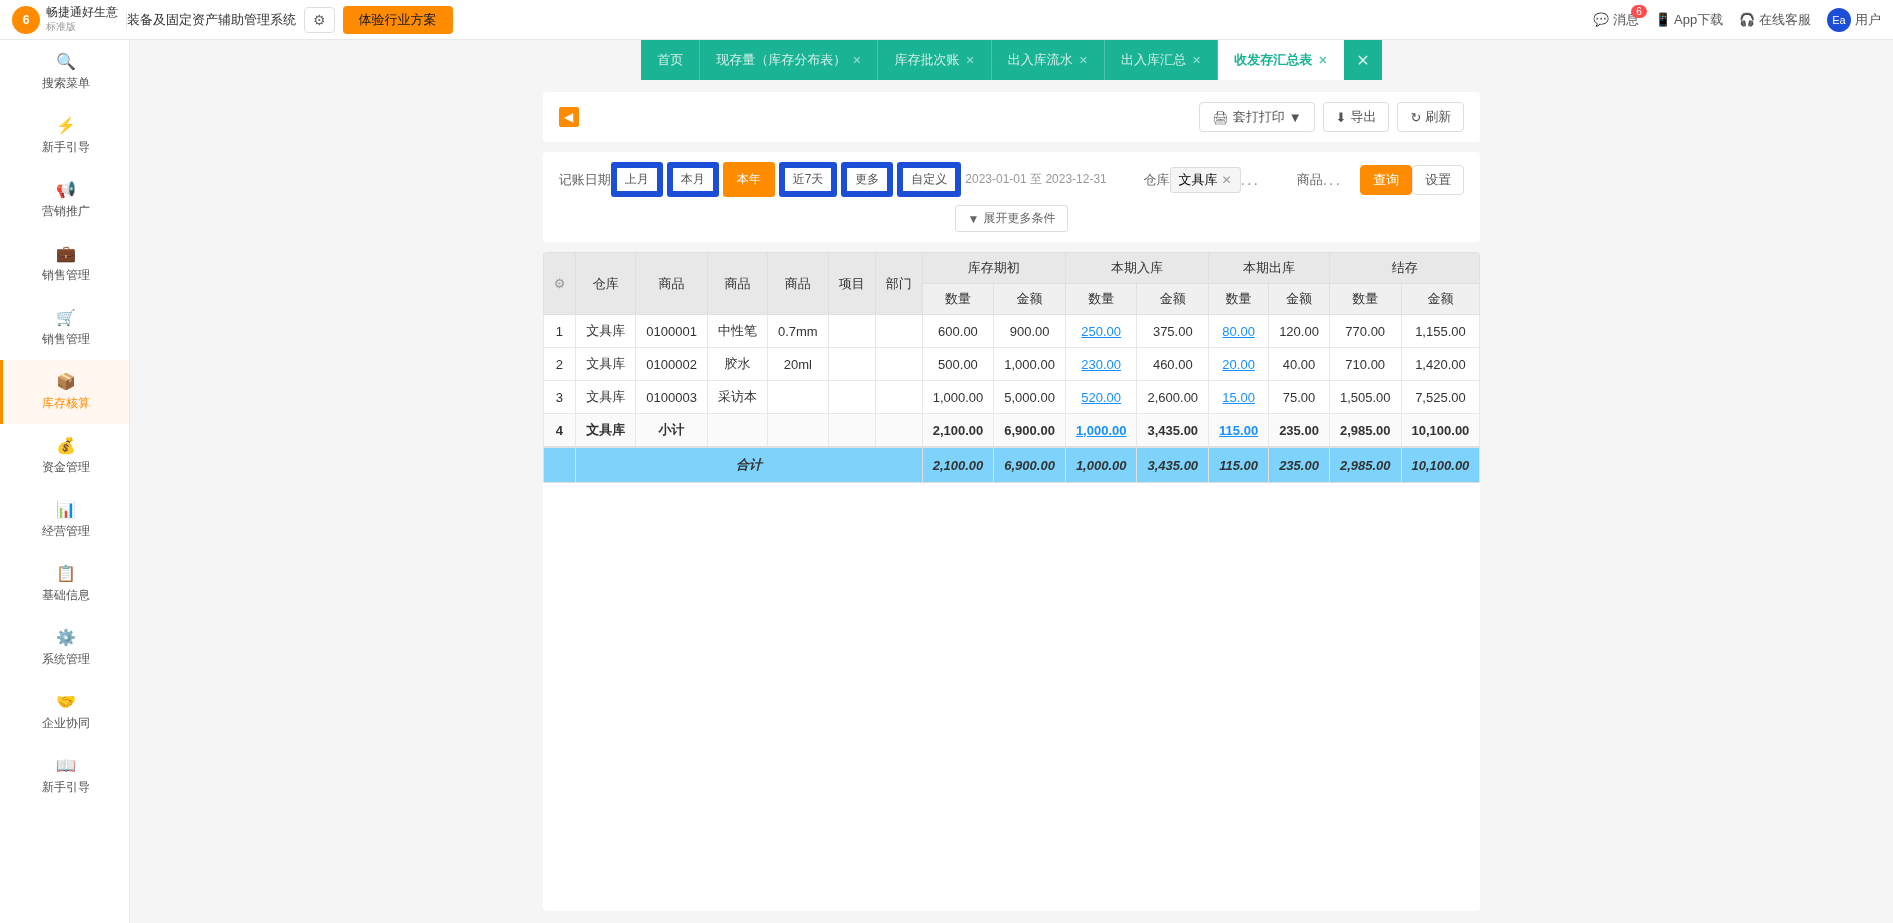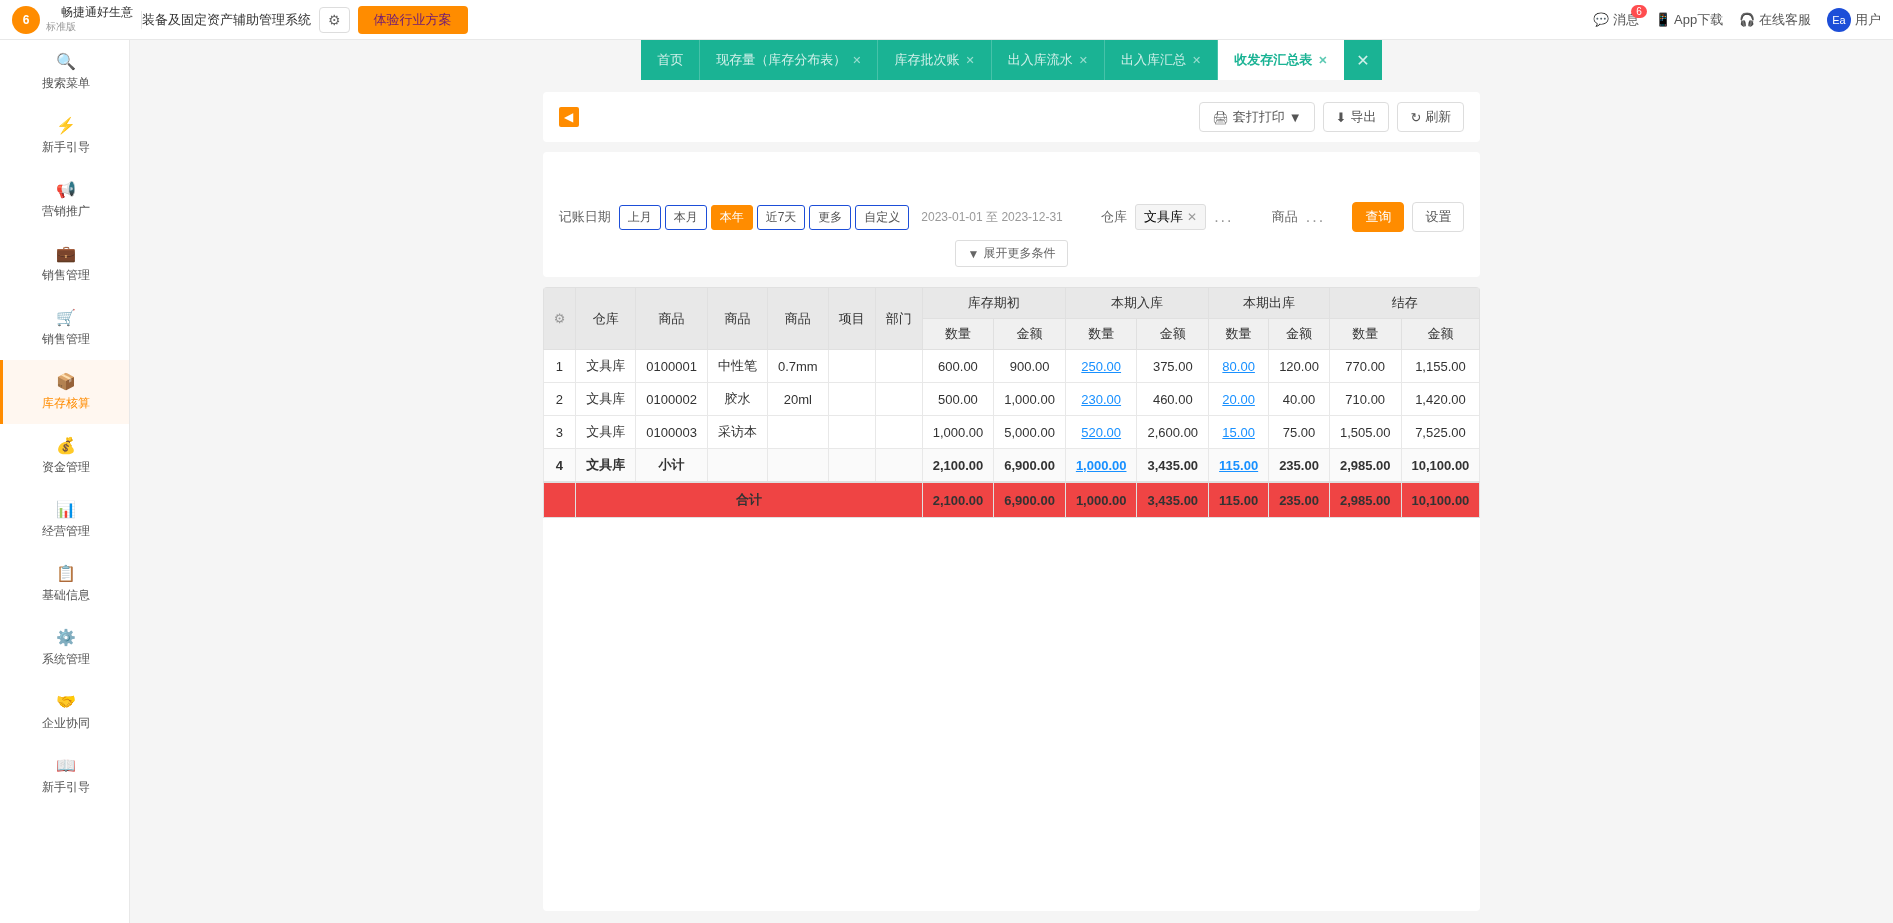--- a/index.html
+++ b/index.html
@@ -3,25 +3,25 @@
   <meta charset="utf-8">
   <style>
     * { box-sizing: border-box; margin: 0; padding: 0; }
     body { font-family: "Microsoft YaHei", "PingFang SC", sans-serif; font-size: 13px; background: #f5f5f5; display: flex; flex-direction: column; height: 100vh; overflow: hidden; }
 
     
     .top-header { height: 40px; background: #fff; display: flex; align-items: center; padding: 0 12px; border-bottom: 1px solid #e8e8e8; justify-content: space-between; }
     .top-header-left { display: flex; align-items: center; gap: 8px; }
     .logo-area { display: flex; align-items: center; gap: 6px; }
     .logo-icon { width: 28px; height: 28px; background: #ff8c00; border-radius: 50%; display: flex; align-items: center; justify-content: center; color: white; font-size: 12px; font-weight: bold; }
-    .logo-text { font-size: 12px; color: #333; line-height: 1.3; margin-left: 15px; }
+    .logo-text { font-size: 12px; color: #333; line-height: 1.3; }
     .logo-sub { font-size: 10px; color: #999; }
     .system-title { font-size: 13px; color: #333; padding: 0 0; border-left: 1px solid #e8e8e8; }
     .gear-btn { padding: 4px 8px; border: 1px solid #ddd; border-radius: 4px; background: #fff; cursor: pointer; color: #666; font-size: 14px; }
-    .trial-btn { padding: 5px 16px; background: #ff8c00; color: #701a75; border: none; border-radius: 4px; cursor: pointer; font-size: 13px; }
+    .trial-btn { padding: 5px 16px; background: #ff8c00; color: #0f172a; border: none; border-radius: 4px; cursor: pointer; font-size: 13px; }
     .top-header-right { display: flex; align-items: center; gap: 16px; font-size: 13px; color: #555; }
     .notification-area { position: relative; cursor: pointer; }
     .badge { position: absolute; top: -6px; right: -8px; background: #ff4d4f; color: white; border-radius: 8px; font-size: 10px; padding: 1px 4px; min-width: 16px; text-align: center; }
     .user-area { display: flex; align-items: center; gap: 4px; cursor: pointer; }
     .user-avatar { width: 24px; height: 24px; background: #1d4ed8; border-radius: 50%; display: flex; align-items: center; justify-content: center; font-size: 11px; color: white; }
 
     
     .main-layout { display: flex; flex: 1; overflow: hidden; }
 
     
@@ -46,45 +46,45 @@
 
     
     .page-header { background: #fff; padding: 10px 16px; border-radius: 4px; display: flex; align-items: center; justify-content: space-between; }
     .page-title { font-size: 15px; font-weight: bold; color: #333; }
     .page-actions { display: flex; align-items: center; gap: 8px; }
     .action-btn { padding: 5px 12px; border: 1px solid #ddd; border-radius: 4px; background: #fff; cursor: pointer; font-size: 13px; color: #555; display: flex; align-items: center; gap: 4px; }
     .btn-orange { background: #ff8c00; color: white; border-color: #ff8c00; }
 
     
     .filter-area { background: #fff; padding: 10px 16px; border-radius: 4px; }
-    .filter-row { display: flex; align-items: center; gap: 8px; flex-wrap: wrap; margin-top: 40px; }
+    .filter-row { display: flex; align-items: center; gap: 0; flex-wrap: wrap; }
     .filter-label { color: #666; font-size: 13px; white-space: nowrap; }
     .date-btns { display: flex; align-items: center; gap: 4px; }
-    .date-btn { padding: 3px 8px; border: 1px solid #1d4ed8; border-radius: 3px; background: #fff; cursor: pointer; font-size: 12px; color: #555; }
+    .date-btn { padding: 3px 8px; border: 6px solid #1d4ed8; border-radius: 3px; background: #fff; cursor: pointer; font-size: 12px; color: #555; }
     .date-btn.active { background: #ff8c00; color: white; border-color: #ff8c00; }
     .date-range { font-size: 12px; color: #999; margin-left: 4px; }
     .warehouse-tag { display: flex; align-items: center; gap: 4px; background: #f5f5f5; border: 1px solid #ddd; border-radius: 3px; padding: 3px 8px; font-size: 13px; }
     .tag-close { cursor: pointer; color: #999; font-size: 12px; }
     .filter-more { color: #999; cursor: pointer; font-size: 16px; letter-spacing: 2px; }
     .expand-row { display: flex; justify-content: center; margin-top: 8px; }
     .expand-btn { display: flex; align-items: center; gap: 4px; color: #666; font-size: 12px; cursor: pointer; padding: 4px 12px; border: 1px solid #ddd; border-radius: 3px; background: #fff; }
 
     
     .table-container { background: #fff; border-radius: 4px; overflow-x: auto; flex: 1; }
     table { width: 100%; border-collapse: collapse; font-size: 13px; }
     thead tr th { background: #f0f0f0; border: 1px solid #e0e0e0; padding: 6px 10px; text-align: center; color: #333; font-weight: normal; white-space: nowrap; }
     thead tr:first-child th { background: #e8e8e8; }
     tbody tr td { border: 1px solid #e8e8e8; padding: 7px 10px; text-align: center; color: #333; white-space: nowrap; }
     tbody tr.subtotal td { font-weight: bold; background: #fafafa; }
     tbody tr.subtotal td:first-child { background: #fafafa; }
     .link-text { color: #1890ff; text-decoration: underline; cursor: pointer; }
     .settings-icon-cell { color: #999; cursor: pointer; }
 
     
-    .table-footer { background: #ef4444; border-top: 2px solid #e0e0e0; }
+    .table-footer { background: #7dd3fc; border-top: 2px solid #e0e0e0; font-style: italic; }
     .table-footer td { padding: 8px 10px; text-align: center; font-weight: bold; color: #333; border: 1px solid #e0e0e0; }
   </style>
 </head>
 <body>
 
 <div class="top-header">
   <div class="top-header-left">
     <div class="logo-area">
       <div class="logo-icon">
         <span>6</span>

